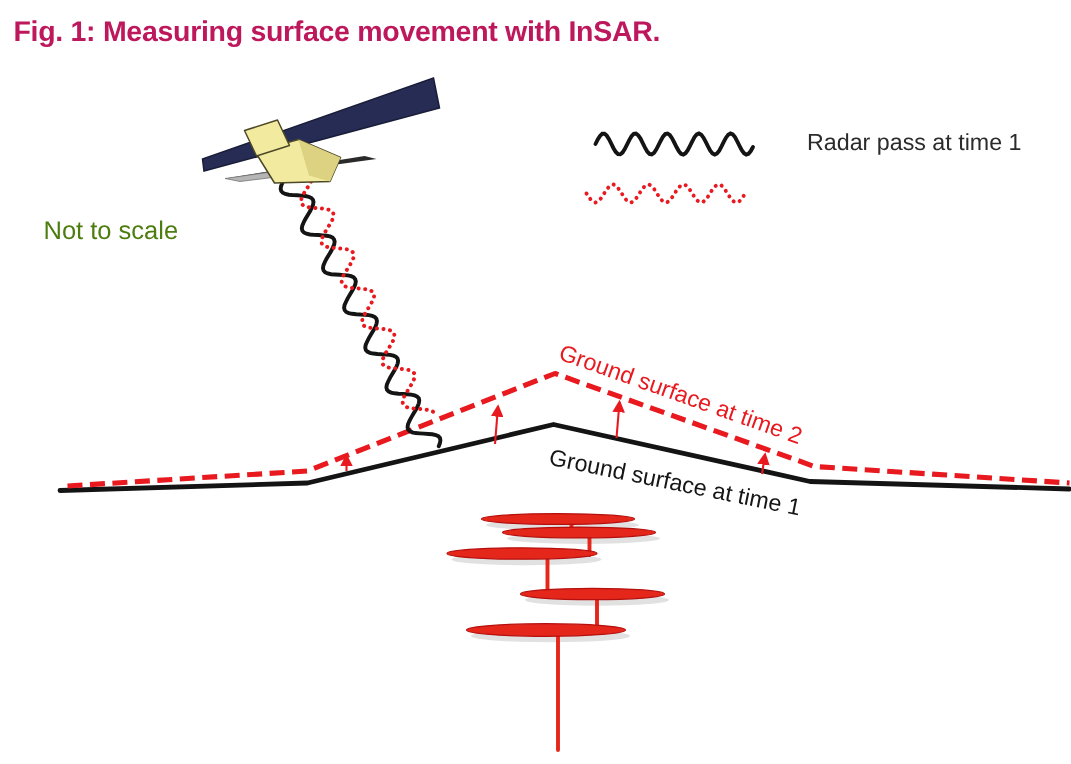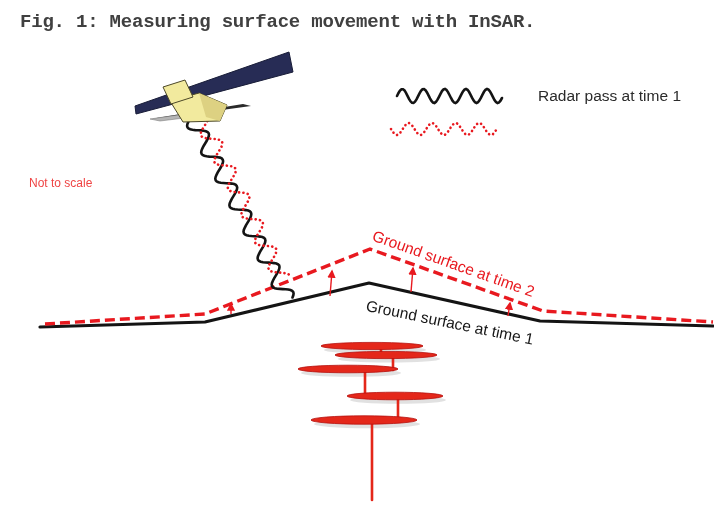--- a/index.html
+++ b/index.html
@@ -9,24 +9,24 @@
     --body-yellow:#f2ea9e;
     --intrusion-red:#e4271a;
   }
   html,body{margin:0;padding:0;background:#ffffff;}
   .stage{
     position:relative;width:714px;height:509px;background:#ffffff;
     overflow:hidden;font-family:"Liberation Sans",sans-serif;
   }
   .label{position:absolute;white-space:nowrap;color:#222;}
   #title{
-    left:20px;top:11px;font-family:Liberation Mono, monospace;
-    font-weight:700;font-size:19px;color:#404040;letter-spacing:-0.2px;
+    left:9px;top:11px;font-family:Liberation Sans, sans-serif;
+    font-weight:700;font-size:19px;color:#be185d;letter-spacing:-0.2px;
   }
-  #scale-note{left:29px;top:144px;font-size:12px;color:#ef4444;margin-top:32px;}
+  #scale-note{left:29px;top:144px;font-size:17px;color:#4d7c0f;}
   .legend-label{font-size:15.5px;color:#2b2b2b;margin-left:20px;}
   #legend-label-1{left:518px;top:87px;}
   #legend-label-2{left:518px;top:120px;}
   #ground2-label{
     left:376px;top:227px;font-size:15.5px;color:var(--red);
     transform:rotate(19.5deg);transform-origin:left top;
   }
   #ground1-label{
     left:368px;top:297px;font-size:15.5px;color:#161616;
     transform:rotate(11.5deg);transform-origin:left top;

